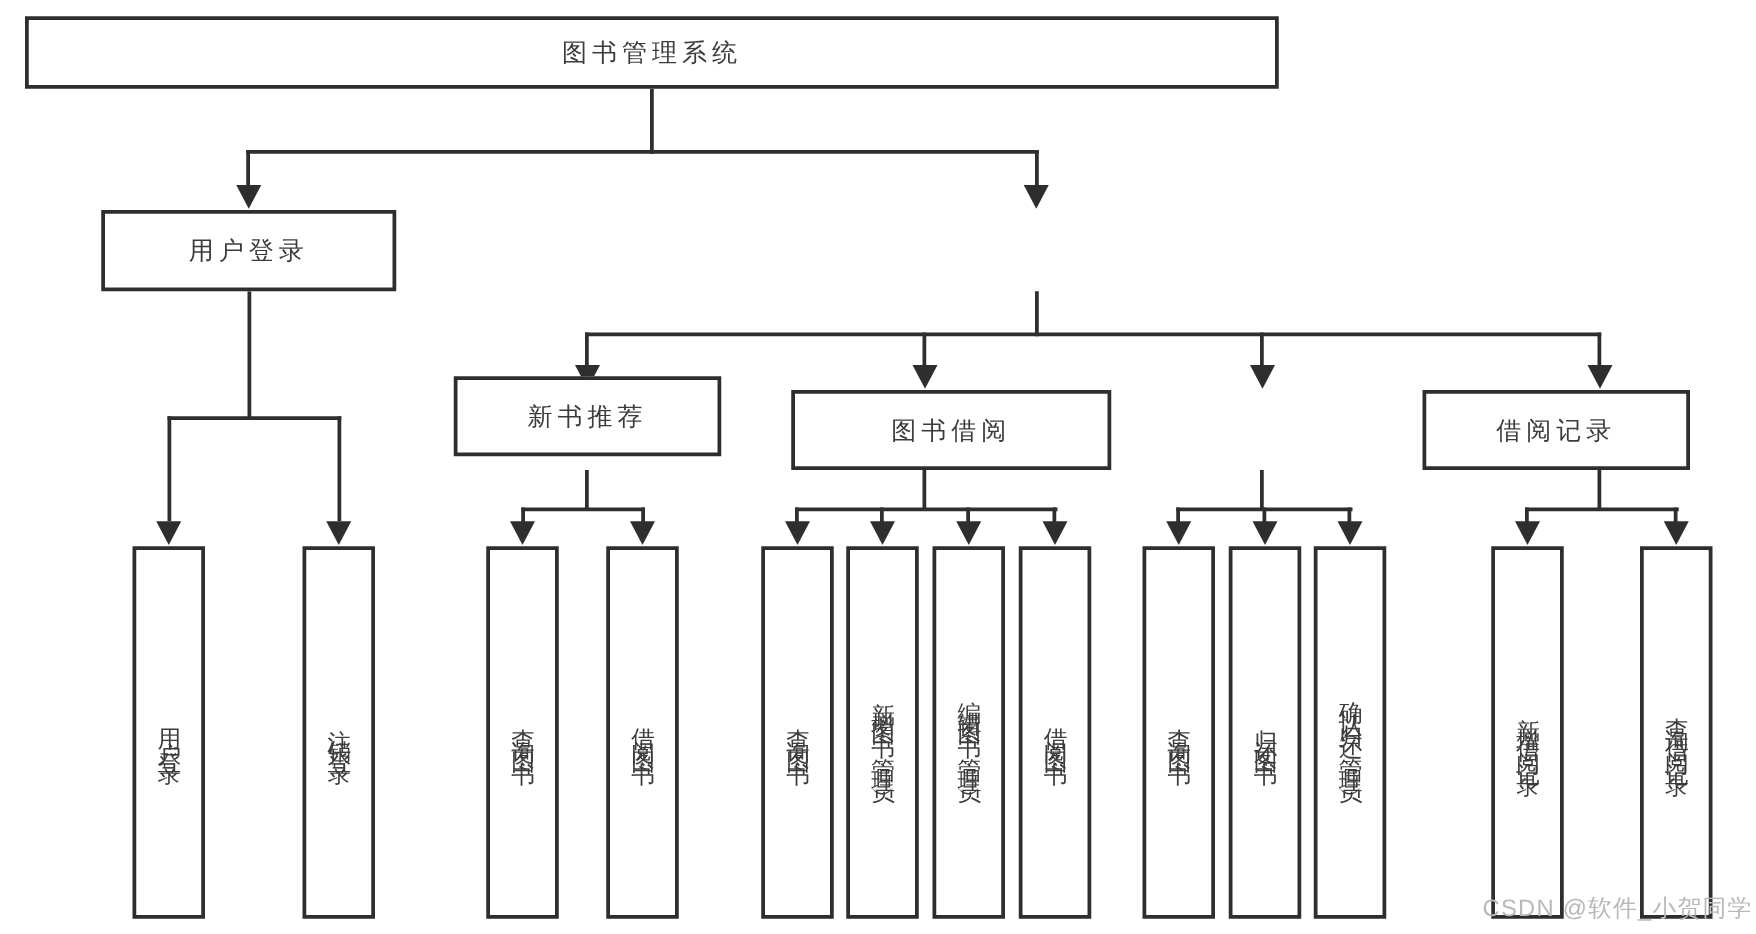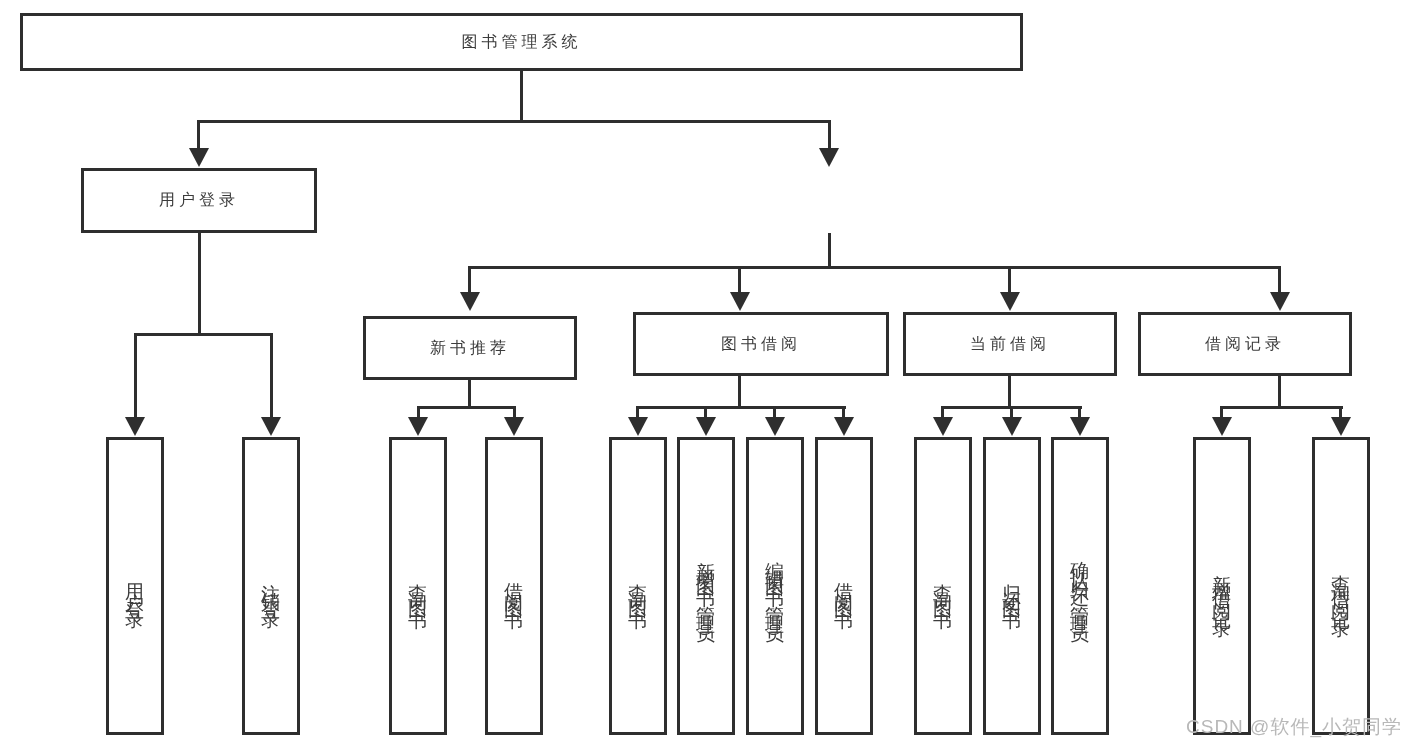--- a/index.html
+++ b/index.html
@@ -5,21 +5,21 @@
   html,body{margin:0;padding:0;background:#ffffff;}
   .canvas{
     position:relative;width:1405px;height:747px;background:#ffffff;overflow:hidden;
     font-family:"Liberation Sans","DejaVu Sans",sans-serif;
   }
   
   .node{
     position:absolute;background:#ffffff;border:3px solid #2e2e2e;box-sizing:border-box;
     display:flex;align-items:center;justify-content:center;color:#3c3c3c;
   }
-  .node.h span{font-size:16px;letter-spacing:4px;white-space:nowrap;}
+  .node.h span{font-size:20px;letter-spacing:4px;white-space:nowrap;}
   .node.v span{
     writing-mode:vertical-rl;text-orientation:mixed;
     font-size:19px;letter-spacing:9px;line-height:1;white-space:nowrap;
   }
   
   .hl{position:absolute;height:3px;background:#2e2e2e;}
   .vl{position:absolute;width:3px;background:#2e2e2e;}
   .ah{position:absolute;width:0;height:0;
       border-left:10px solid transparent;border-right:10px solid transparent;
       border-top:19px solid #2e2e2e;}
@@ -93,28 +93,25 @@
   <div class="ah" style="left:1331px;top:417px"></div>
 
   <div class="node h" style="left:20px;top:13px;width:1003px;height:58px">
     <span>图书管理系统</span>
   </div>
 
   <div class="node h" style="left:81px;top:168px;width:236px;height:65px">
     <span>用户登录</span>
   </div>
 
-  <div class="node h" style="left:363px;top:316px;width:214px;height:64px">
+  <div class="node h" style="left:363px;top:301px;width:214px;height:64px">
     <span>新书推荐</span>
   </div>
   <div class="node h" style="left:633px;top:312px;width:256px;height:64px">
     <span>图书借阅</span>
-  </div>
-  <div class="node h" style="left:903px;top:312px;width:214px;height:64px">
-    <span>当前借阅</span>
   </div>
   <div class="node h" style="left:1138px;top:312px;width:214px;height:64px">
     <span>借阅记录</span>
   </div>
 
   <div class="node v" style="left:106px;top:437px;width:58px;height:298px">
     <span>用户登录</span>
   </div>
   <div class="node v" style="left:242px;top:437px;width:58px;height:298px">
     <span>注销登录</span>

